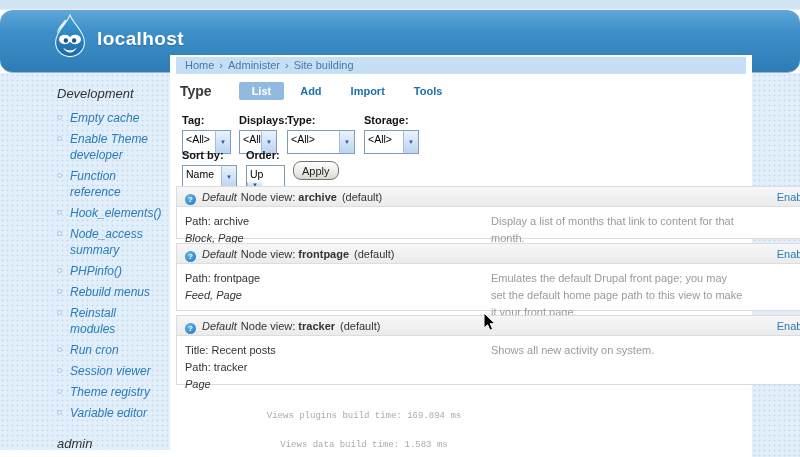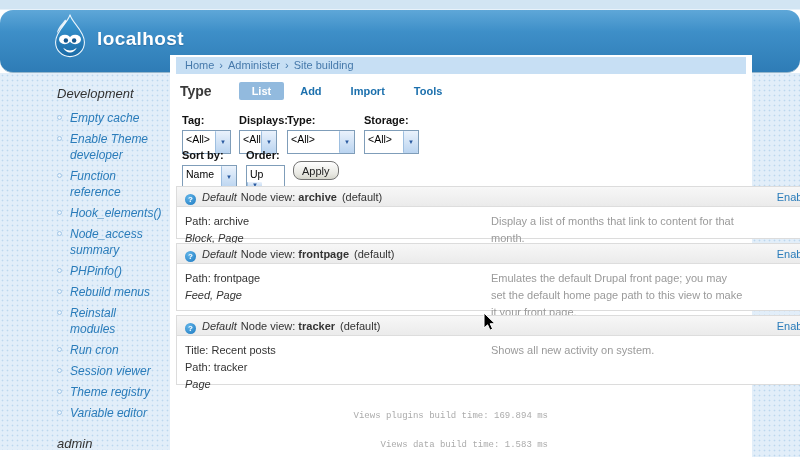--- a/index.html
+++ b/index.html
@@ -96,21 +96,21 @@
   .enable-link { position:absolute; right:8px; top:0; color:#2a7cba; text-decoration:none; font-size:11px; }
   .vr-body { position:relative; padding:6px 0 0 8px; font-size:11px; color:#333; line-height:17px; }
   .vr-displays { font-style:italic; }
   .vr-desc { position:absolute; left:314px; top:6px; width:252px; color:#9a9a9a; line-height:17px; }
 
   
   .footer-stats {
     position:absolute; left:10px; top:356px; width:368px; text-align:right;
     font-family:"Liberation Mono",monospace; font-size:9px; color:#ababab;
   }
-  .footer-stats div { margin-bottom:19px; white-space:pre; }
+  .footer-stats div { margin-bottom:19px; white-space:pre;text-align:center; }
 
   .cursor { position:absolute; left:483px; top:312px; }
 </style>
 </head>
 <body>
 
 <div class="top-strip"></div>
 
 <div class="site-header">
   <svg class="logo" width="44" height="46" viewBox="0 0 64 66">

